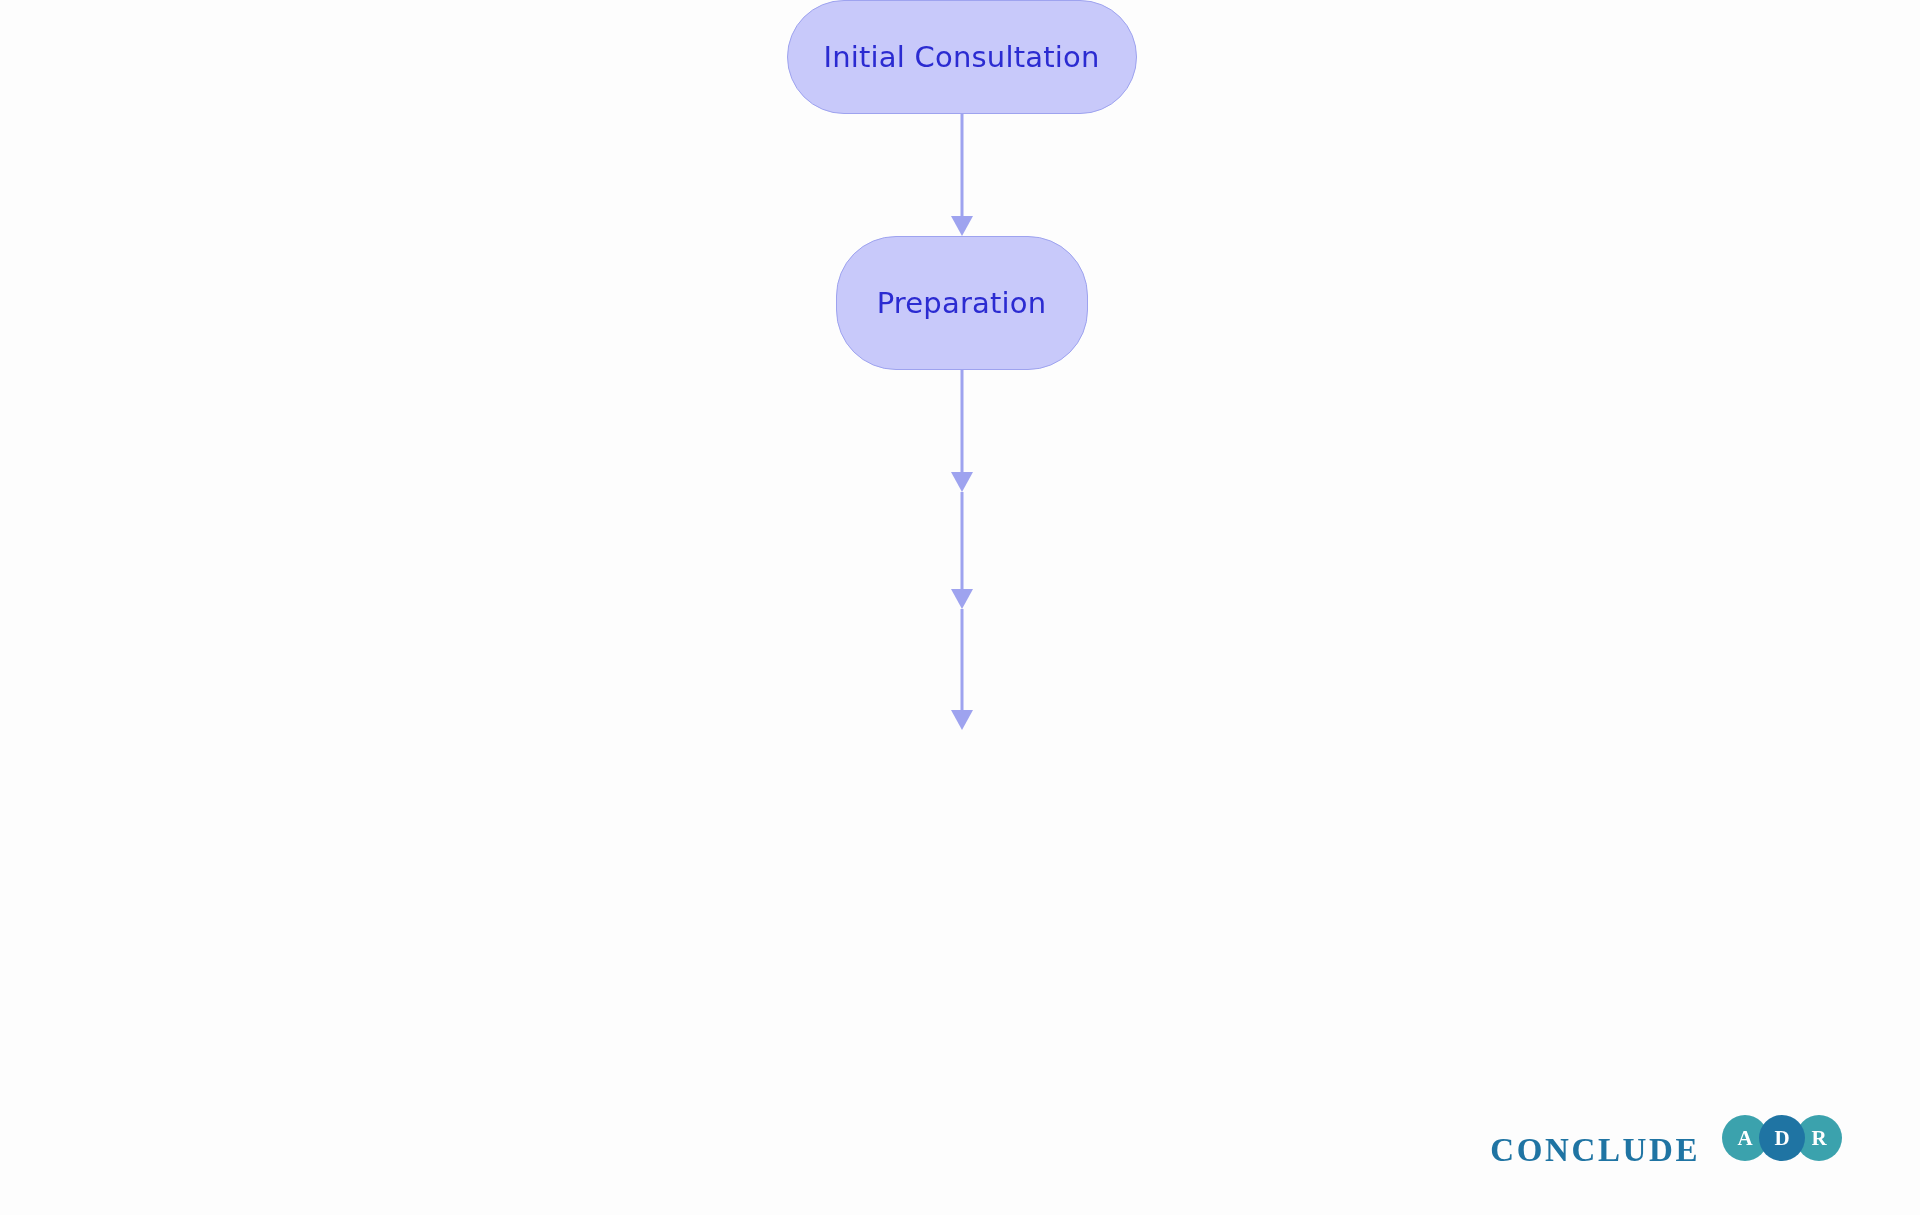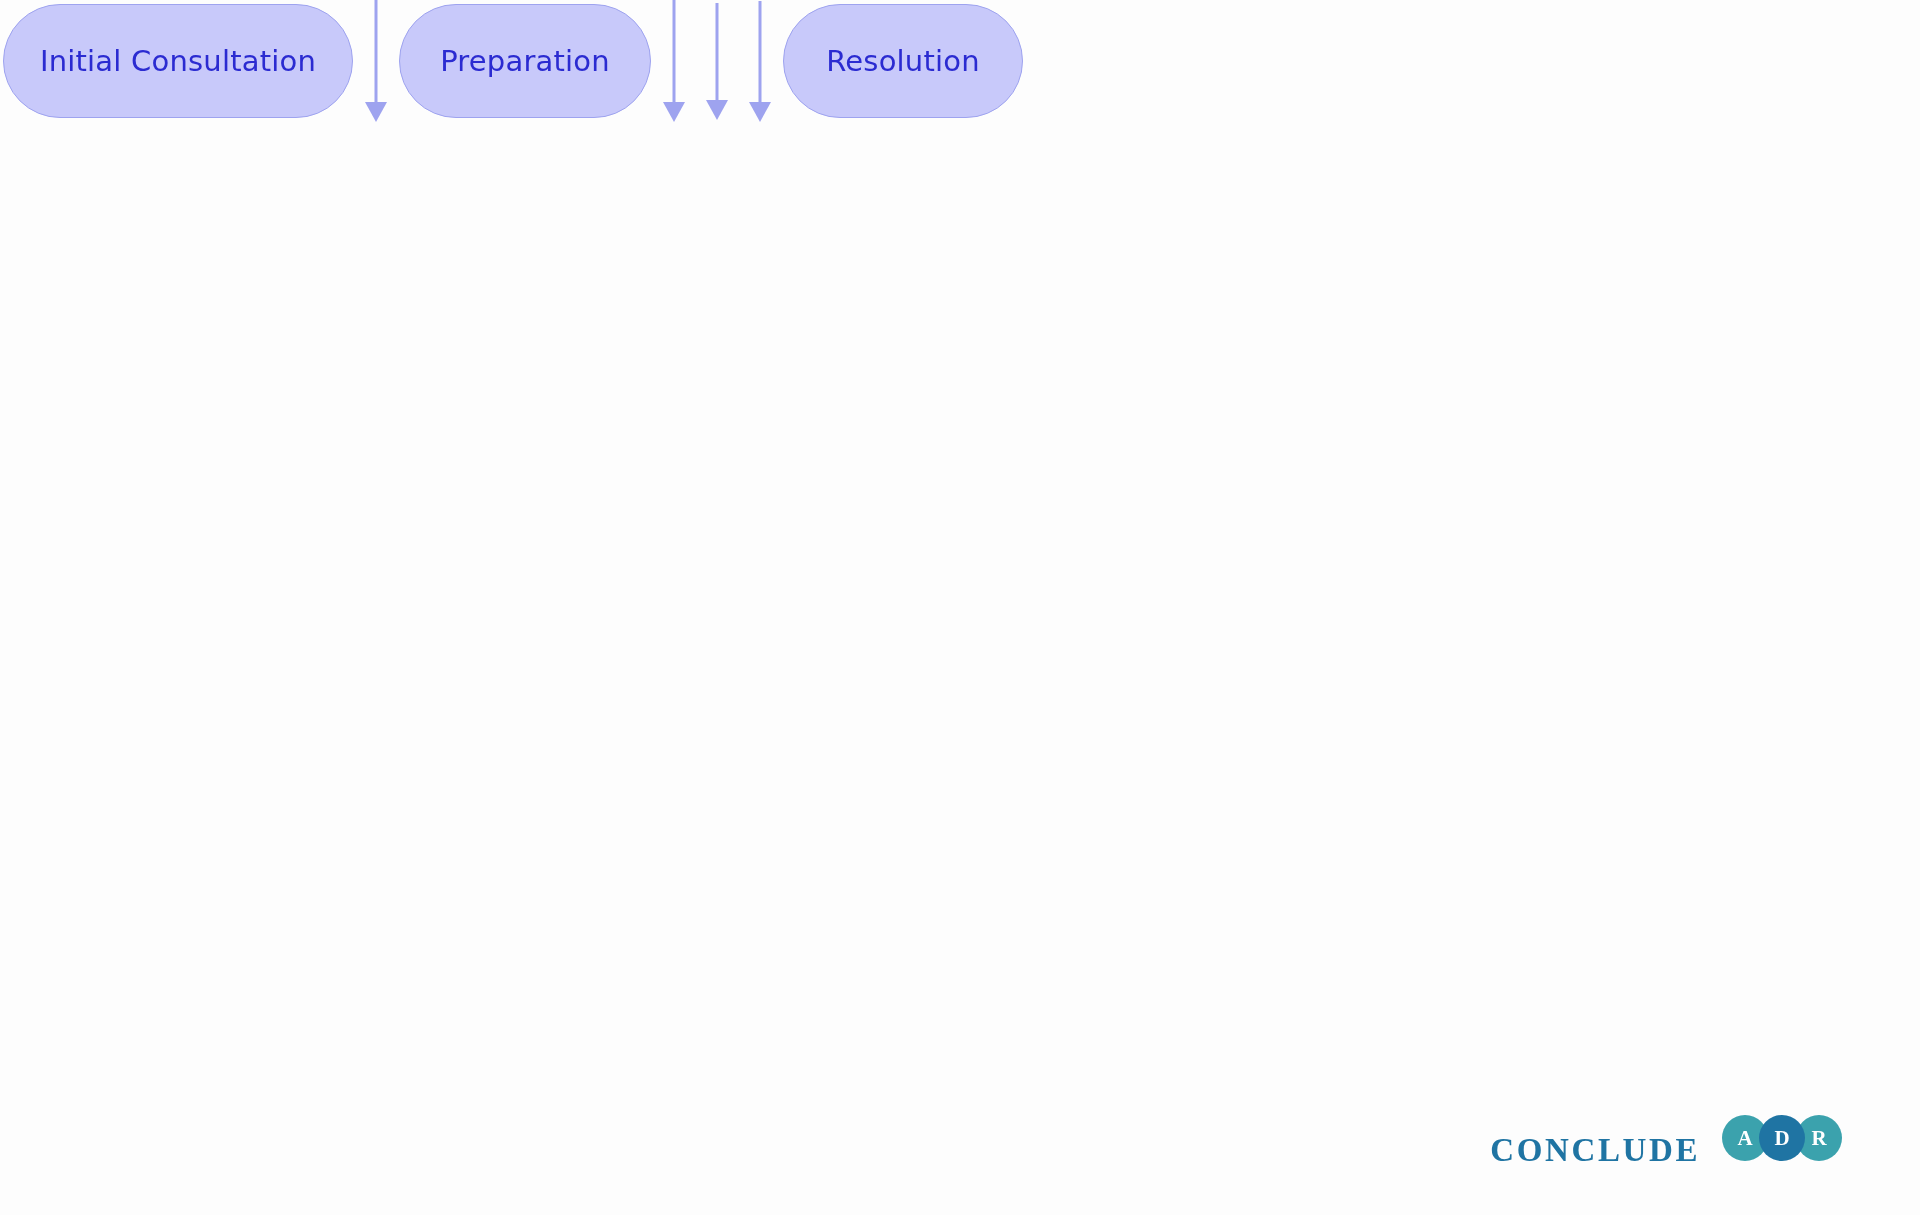--- a/index.html
+++ b/index.html
@@ -24,21 +24,21 @@
     width: 1920px;
     height: 1120px;
   }
 
   .flow-column {
     position: absolute;
     left: 0;
     top: 0;
     width: 1920px;
     display: flex;
-    flex-direction: row;
+    flex-direction: column;
     align-items: center;
   }
 
   
   .flow-node {
     box-sizing: border-box;
     background: #c8c9fa;
     border: 1.6px solid #9ea3ef;
     border-radius: 60px;
     color: #2b2bd1;
@@ -50,21 +50,21 @@
     font-size: 29px;
     font-weight: 400;
     letter-spacing: 0.2px;
     line-height: 1;
     white-space: nowrap;
     position: relative;
     margin-left: 3px;
   }
 
   .flow-node.n0 { width: 350px; height: 114px; }
-  .flow-node.n1 { width: 252px; height: 114px; }
+  .flow-node.n1 { width: 252px; height: 134px; }
   .flow-node.n2 { width: 350px; height: 116px; }
   .flow-node.n3 { width: 256px; height: 112px; }
   .flow-node.n4 { width: 240px; height: 114px; }
 
   
   .flow-connector {
     width: 40px;
     position: relative;
     display: flex;
     justify-content: center;
@@ -167,23 +167,20 @@
       <span class="conn-line"></span>
       <span class="conn-head"></span>
     </div>
 
 
     <div class="flow-connector c3">
       <span class="conn-line"></span>
       <span class="conn-head"></span>
     </div>
 
-    <div class="flow-node n4">
-      <span>Resolution</span>
-    </div>
 
   </div>
 </div>
 
 <div id="brand-logo">
   <span class="brand-word">CONCLUDE</span>
   <span class="brand-marks">
     <span class="brand-circle m0">A</span>
     <span class="brand-circle m1">D</span>
     <span class="brand-circle m2">R</span>

